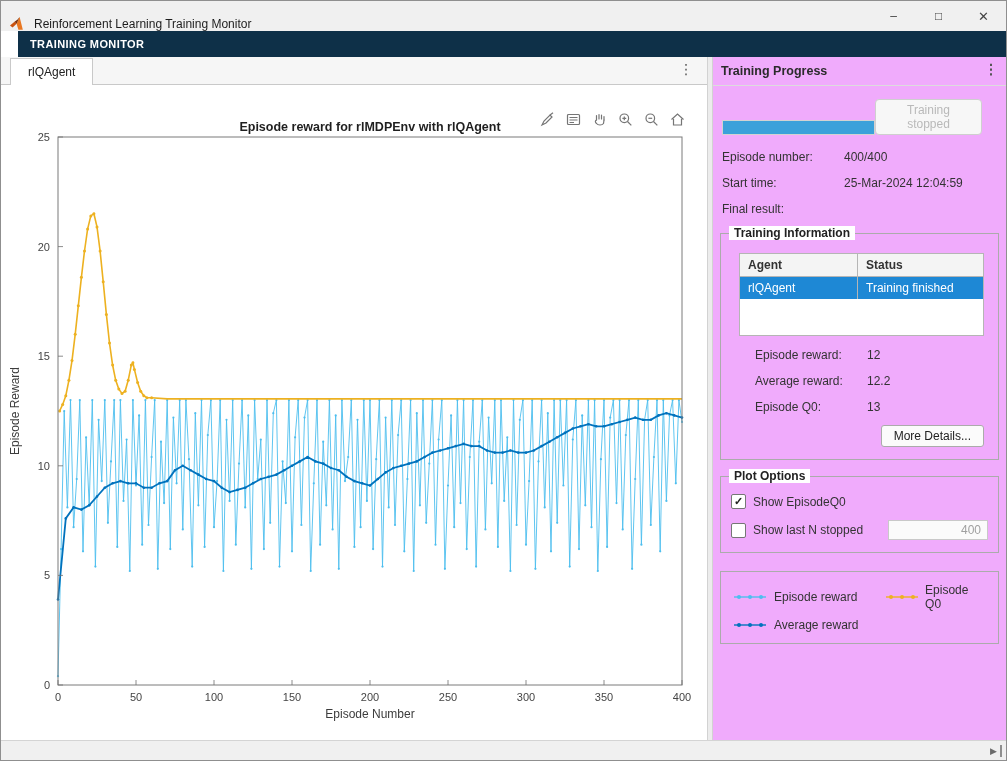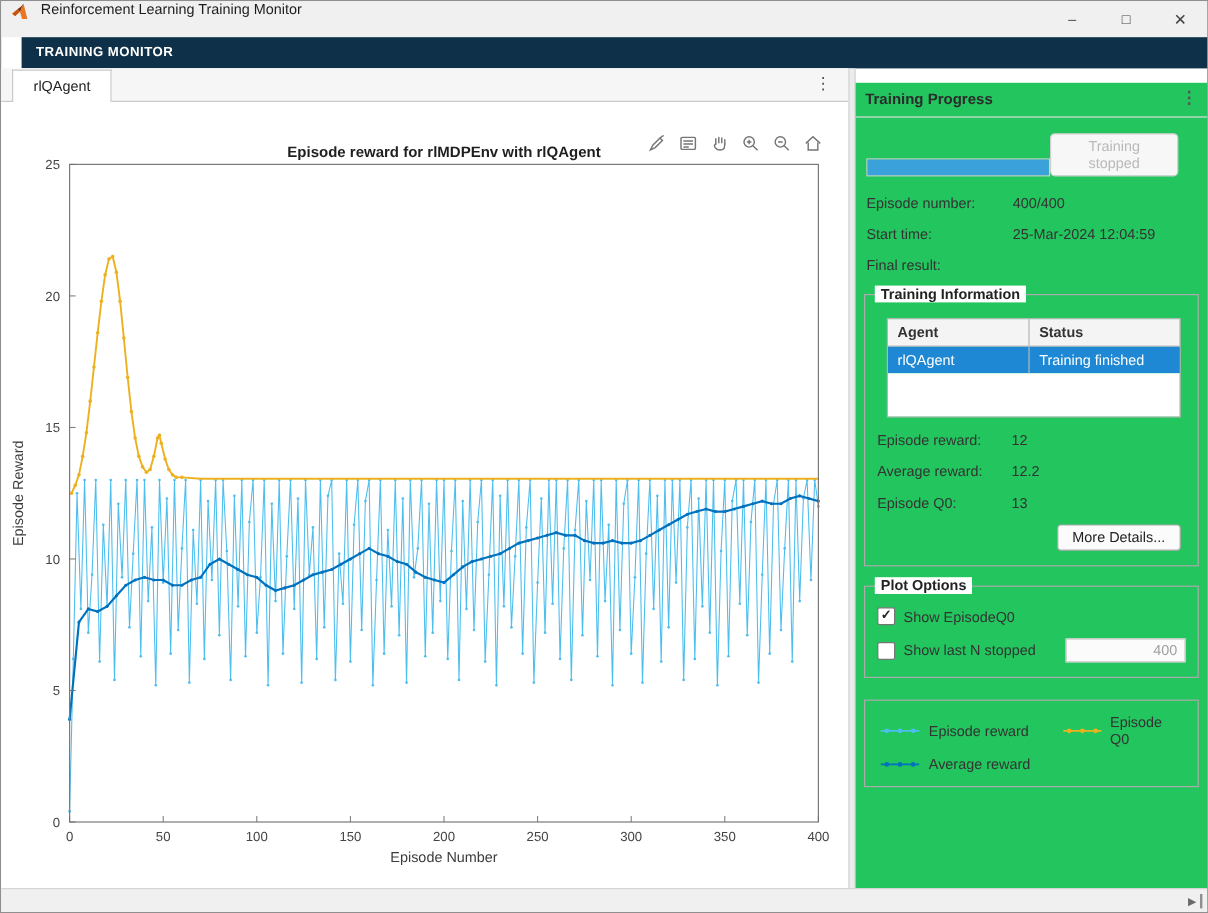--- a/index.html
+++ b/index.html
@@ -1,60 +1,60 @@
 <!DOCTYPE html>
 <html style="--toolstrip: #0e3048; --progress: #3ba1da; --selection: #1e88d5; --episode_reward: #4DBEEE; --average_reward: #0072BD; --episode_q0: #EDB120;"><head>
 <meta charset="utf-8">
 <style>
   html,body{margin:0;padding:0;background:#e8e8e8;font-family:"Liberation Sans",sans-serif;}
   .window{position:relative;width:1007px;height:761px;background:#fff;border:1px solid #8f8f8f;overflow:hidden;box-sizing:border-box;}
   
-  .titlebar{position:absolute;left:0;top:0;width:100%;height:30px;background:#f0f0f0;display:flex;align-items:flex-start;box-sizing:border-box;}
+  .titlebar{position:absolute;left:0;top:0;width:100%;height:30px;background:#f0f0f0;display:flex;align-items:flex-end;box-sizing:border-box;}
   .titlebar-icon{margin-left:8px;width:18px;height:16px;display:flex;align-items:center;}
   .titlebar-title{margin-left:7px;font-size:12px;color:#1d1d1d;}
   .winbtns{margin-left:auto;display:flex;height:30px;}
   .winbtn{width:45px;height:30px;display:flex;align-items:center;justify-content:center;font-size:12px;color:#444;cursor:pointer;}
   .winbtn.close{font-size:13px;}
   
   .toolstrip{position:absolute;left:17px;top:30px;width:100%;height:26px;background:var(--toolstrip,#0e3048);}
   .toolstrip-tab{display:inline-block;padding:0 12px;line-height:26px;font-size:11px;font-weight:700;letter-spacing:.4px;color:#fff;cursor:pointer;}
   
   .content{position:absolute;left:0;top:56px;width:1007px;height:685px;}
   .docarea{position:absolute;left:0;top:0;width:706px;height:685px;background:#fff;}
   .tabstrip{position:relative;height:27px;background:#f6f6f6;border-bottom:1px solid #c9c9c9;display:flex;align-items:flex-end;}
   .tab{margin-left:9px;height:26px;background:#fff;border:1px solid #c9c9c9;border-bottom:none;margin-bottom:-1px;padding:0 17px;display:flex;align-items:center;font-size:12px;color:#222;cursor:pointer;}
   .kebab{position:absolute;right:10px;top:4px;font-size:14px;color:#555;cursor:pointer;padding:0 4px;}
   .figure{position:absolute;left:0;top:28px;right:0;bottom:0;background:#fff;}
   .axtoolbar{position:absolute;top:26px;right:20px;display:flex;gap:7px;align-items:center;}
   .axtool{width:19px;height:17px;display:flex;align-items:center;justify-content:center;cursor:pointer;}
   .axtool svg{stroke:#757575;fill:none;stroke-width:1.2;}
   .splitter{position:absolute;left:706px;top:0;width:6px;height:685px;background:#ececec;border-left:1px solid #d2d2d2;border-right:1px solid #d2d2d2;box-sizing:border-box;cursor:col-resize;}
   
-  .panel{position:absolute;left:712px;top:12px;width:295px;height:685px;background:#22c55e;box-sizing:border-box;font-size:12px;color:#333;}
+  .panel{position:absolute;left:712px;top:0;width:295px;height:685px;background:#f0abfc;box-sizing:border-box;font-size:12px;color:#333;}
   .panel-header{position:relative;height:28px;border-bottom:1px solid #dcdcdc;display:flex;align-items:center;padding:0 8px;font-size:12.5px;font-weight:700;color:#2b2b2b;}
   .panel-kebab{position:absolute;right:6px;top:4px;font-size:14px;color:#555;cursor:pointer;padding:0 4px;}
   .progress-row{display:flex;align-items:flex-end;margin:13px 26px 0 9px;}
   .progress-track{width:160px;height:15px;background:#eaeaea;border:1px solid #d2d2d2;box-sizing:border-box;}
   .progress-fill{height:100%;background:var(--progress,#3ba1da);}
   .btn-disabled{margin-left:auto;padding:3px 10px;border:1px solid #cfcfcf;border-radius:4px;background:#f7f7f7;color:#b9b9b9;font-size:12px;}
   .info-grid{margin:15px 9px 0 9px;}
   .info-row{display:flex;margin-bottom:11px;line-height:15px;}
   .info-label{width:122px;flex:none;}
   .info-value{flex:1;}
   .groupbox{position:relative;margin:16px 9px 0 7px;border:1px solid #ababab;padding:15px 10px 12px 10px;}
   .groupbox-title{position:absolute;top:-8px;left:8px;background:#fff;padding:0 5px;font-size:12px;font-weight:700;color:#222;}
   .ti-table{margin:4px 4px 0 8px;border:1px solid #b5b5b5;}
   .ti-hrow{display:flex;background:#f4f4f4;border-bottom:1px solid #b5b5b5;font-weight:700;}
   .ti-cell{padding:4px 8px;box-sizing:border-box;}
   .ti-c1{width:118px;border-right:1px solid #b5b5b5;flex:none;}
   .ti-c2{flex:1;}
   .ti-row.selected{display:flex;background:var(--selection,#1e88d5);color:#fff;cursor:default;}
   .ti-filler{height:36px;background:#fff;}
   .ep-title{margin:14px 0 0 2px;font-weight:700;}
-  .ep-row{display:flex;margin-top:12px;}
+  .ep-row{display:flex;margin-top:12px;margin-left:24px;}
   .ep-label{width:112px;flex:none;}
   .more-row{display:flex;justify-content:flex-end;margin-top:11px;margin-right:4px;}
   .btn{padding:3px 12px;border:1px solid #ababab;border-radius:3px;background:#fbfbfb;font-size:12px;color:#222;cursor:pointer;}
   .opt-row{display:flex;align-items:center;margin-top:11px;}
   .opt-row:first-of-type{margin-top:2px;}
   .checkbox{width:13px;height:13px;flex:none;border:1px solid #767676;border-radius:2px;background:#fff;margin-right:7px;display:flex;align-items:center;justify-content:center;font-size:11px;font-weight:700;color:#222;line-height:1;cursor:pointer;}
   .nfield{margin-left:auto;width:100px;height:20px;border:1px solid #c9c9c9;background:#fbfbfb;color:#a0a0a0;font-size:12px;font-family:"Liberation Sans",sans-serif;text-align:right;padding:0 6px;box-sizing:border-box;}
   .legendbox{margin:18px 9px 0 7px;border:1px solid #ababab;padding:11px 12px;display:grid;grid-template-columns:152px 1fr;row-gap:7px;}
   .legend-item{display:flex;align-items:center;gap:7px;}
   

